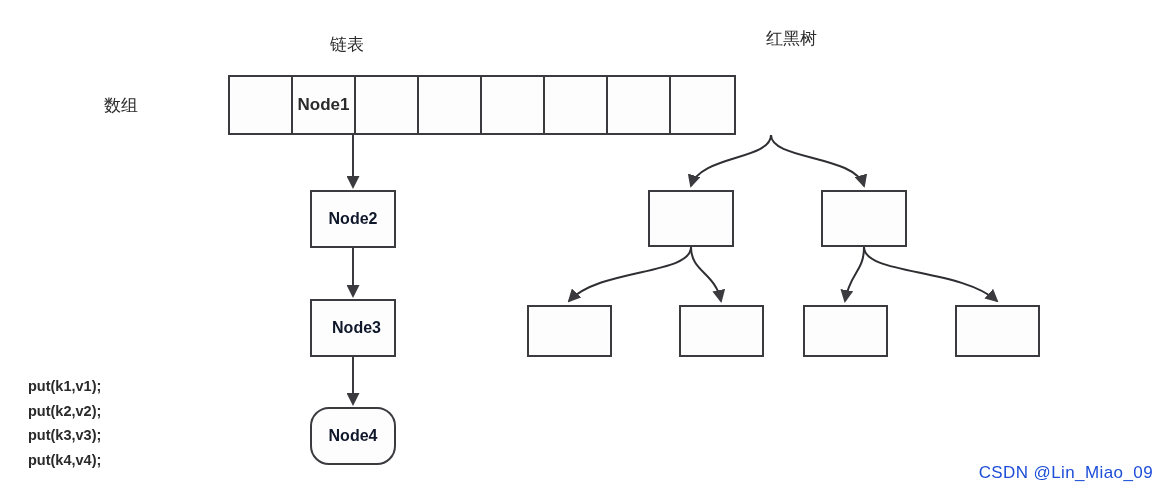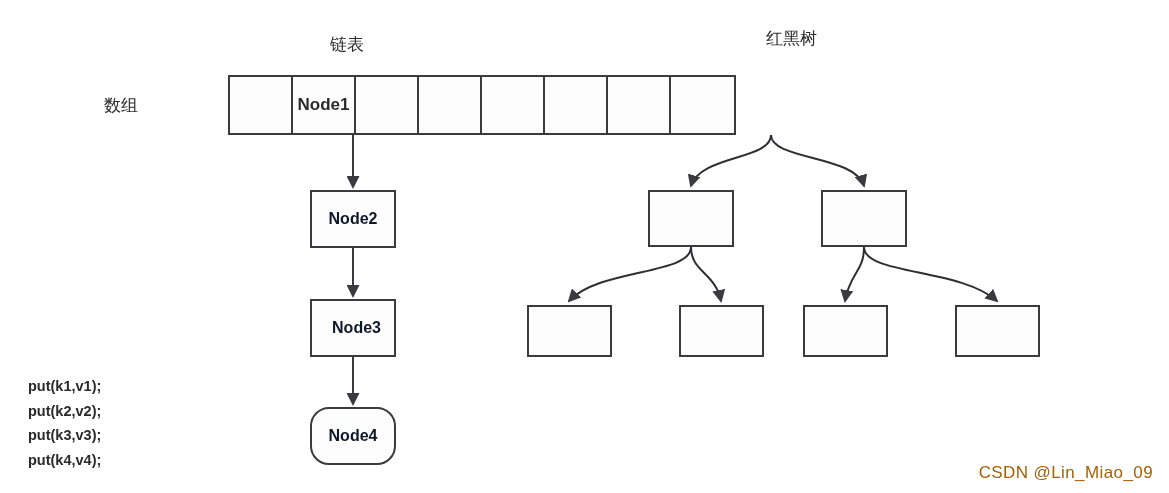--- a/index.html
+++ b/index.html
@@ -87,21 +87,21 @@
     line-height: 24.5px;
     margin-left: 10px;
   }
   #code-block div { white-space: pre; }
 
   
   #watermark {
     position: absolute;
     right: 16px;
     bottom: 10px;
-    color: #a16207;
+    color: #1d4ed8;
     font-size: 17px;
     letter-spacing: 0.4px;
     white-space: nowrap;
   }
   svg#edges {
     position: absolute;
     left: 0; top: 0;
     width: 1169px;
     height: 493px;
     pointer-events: none;

